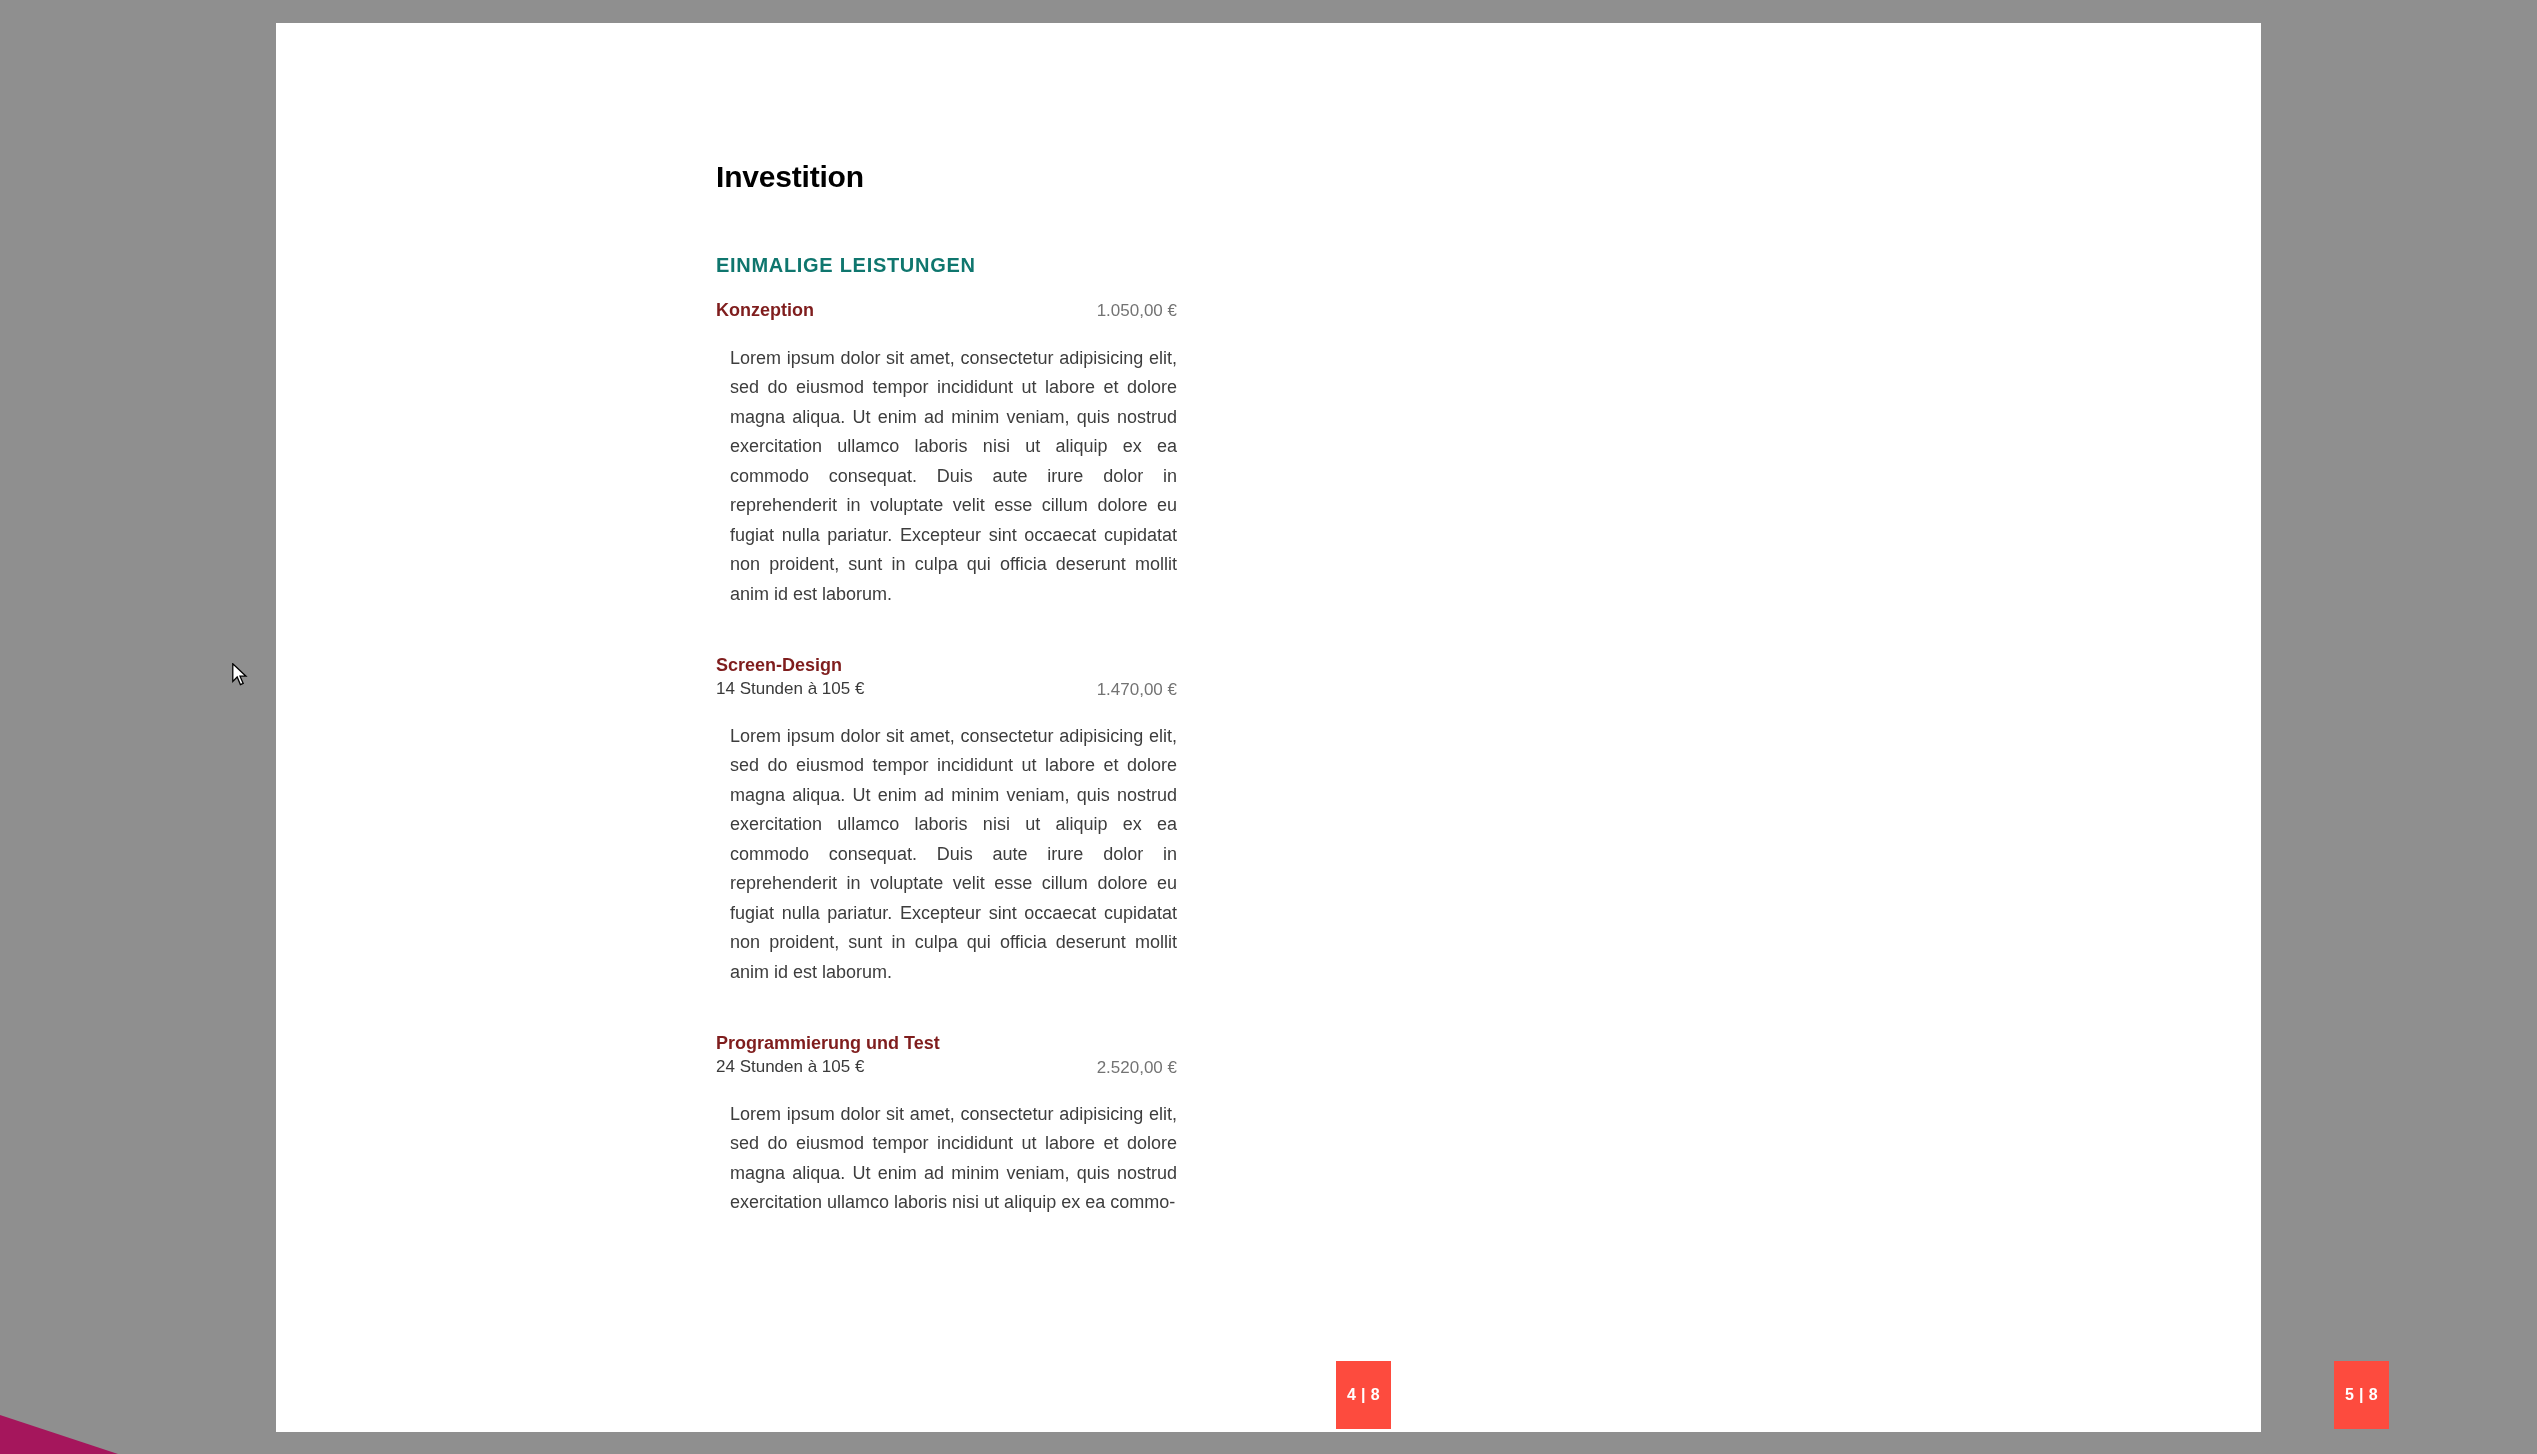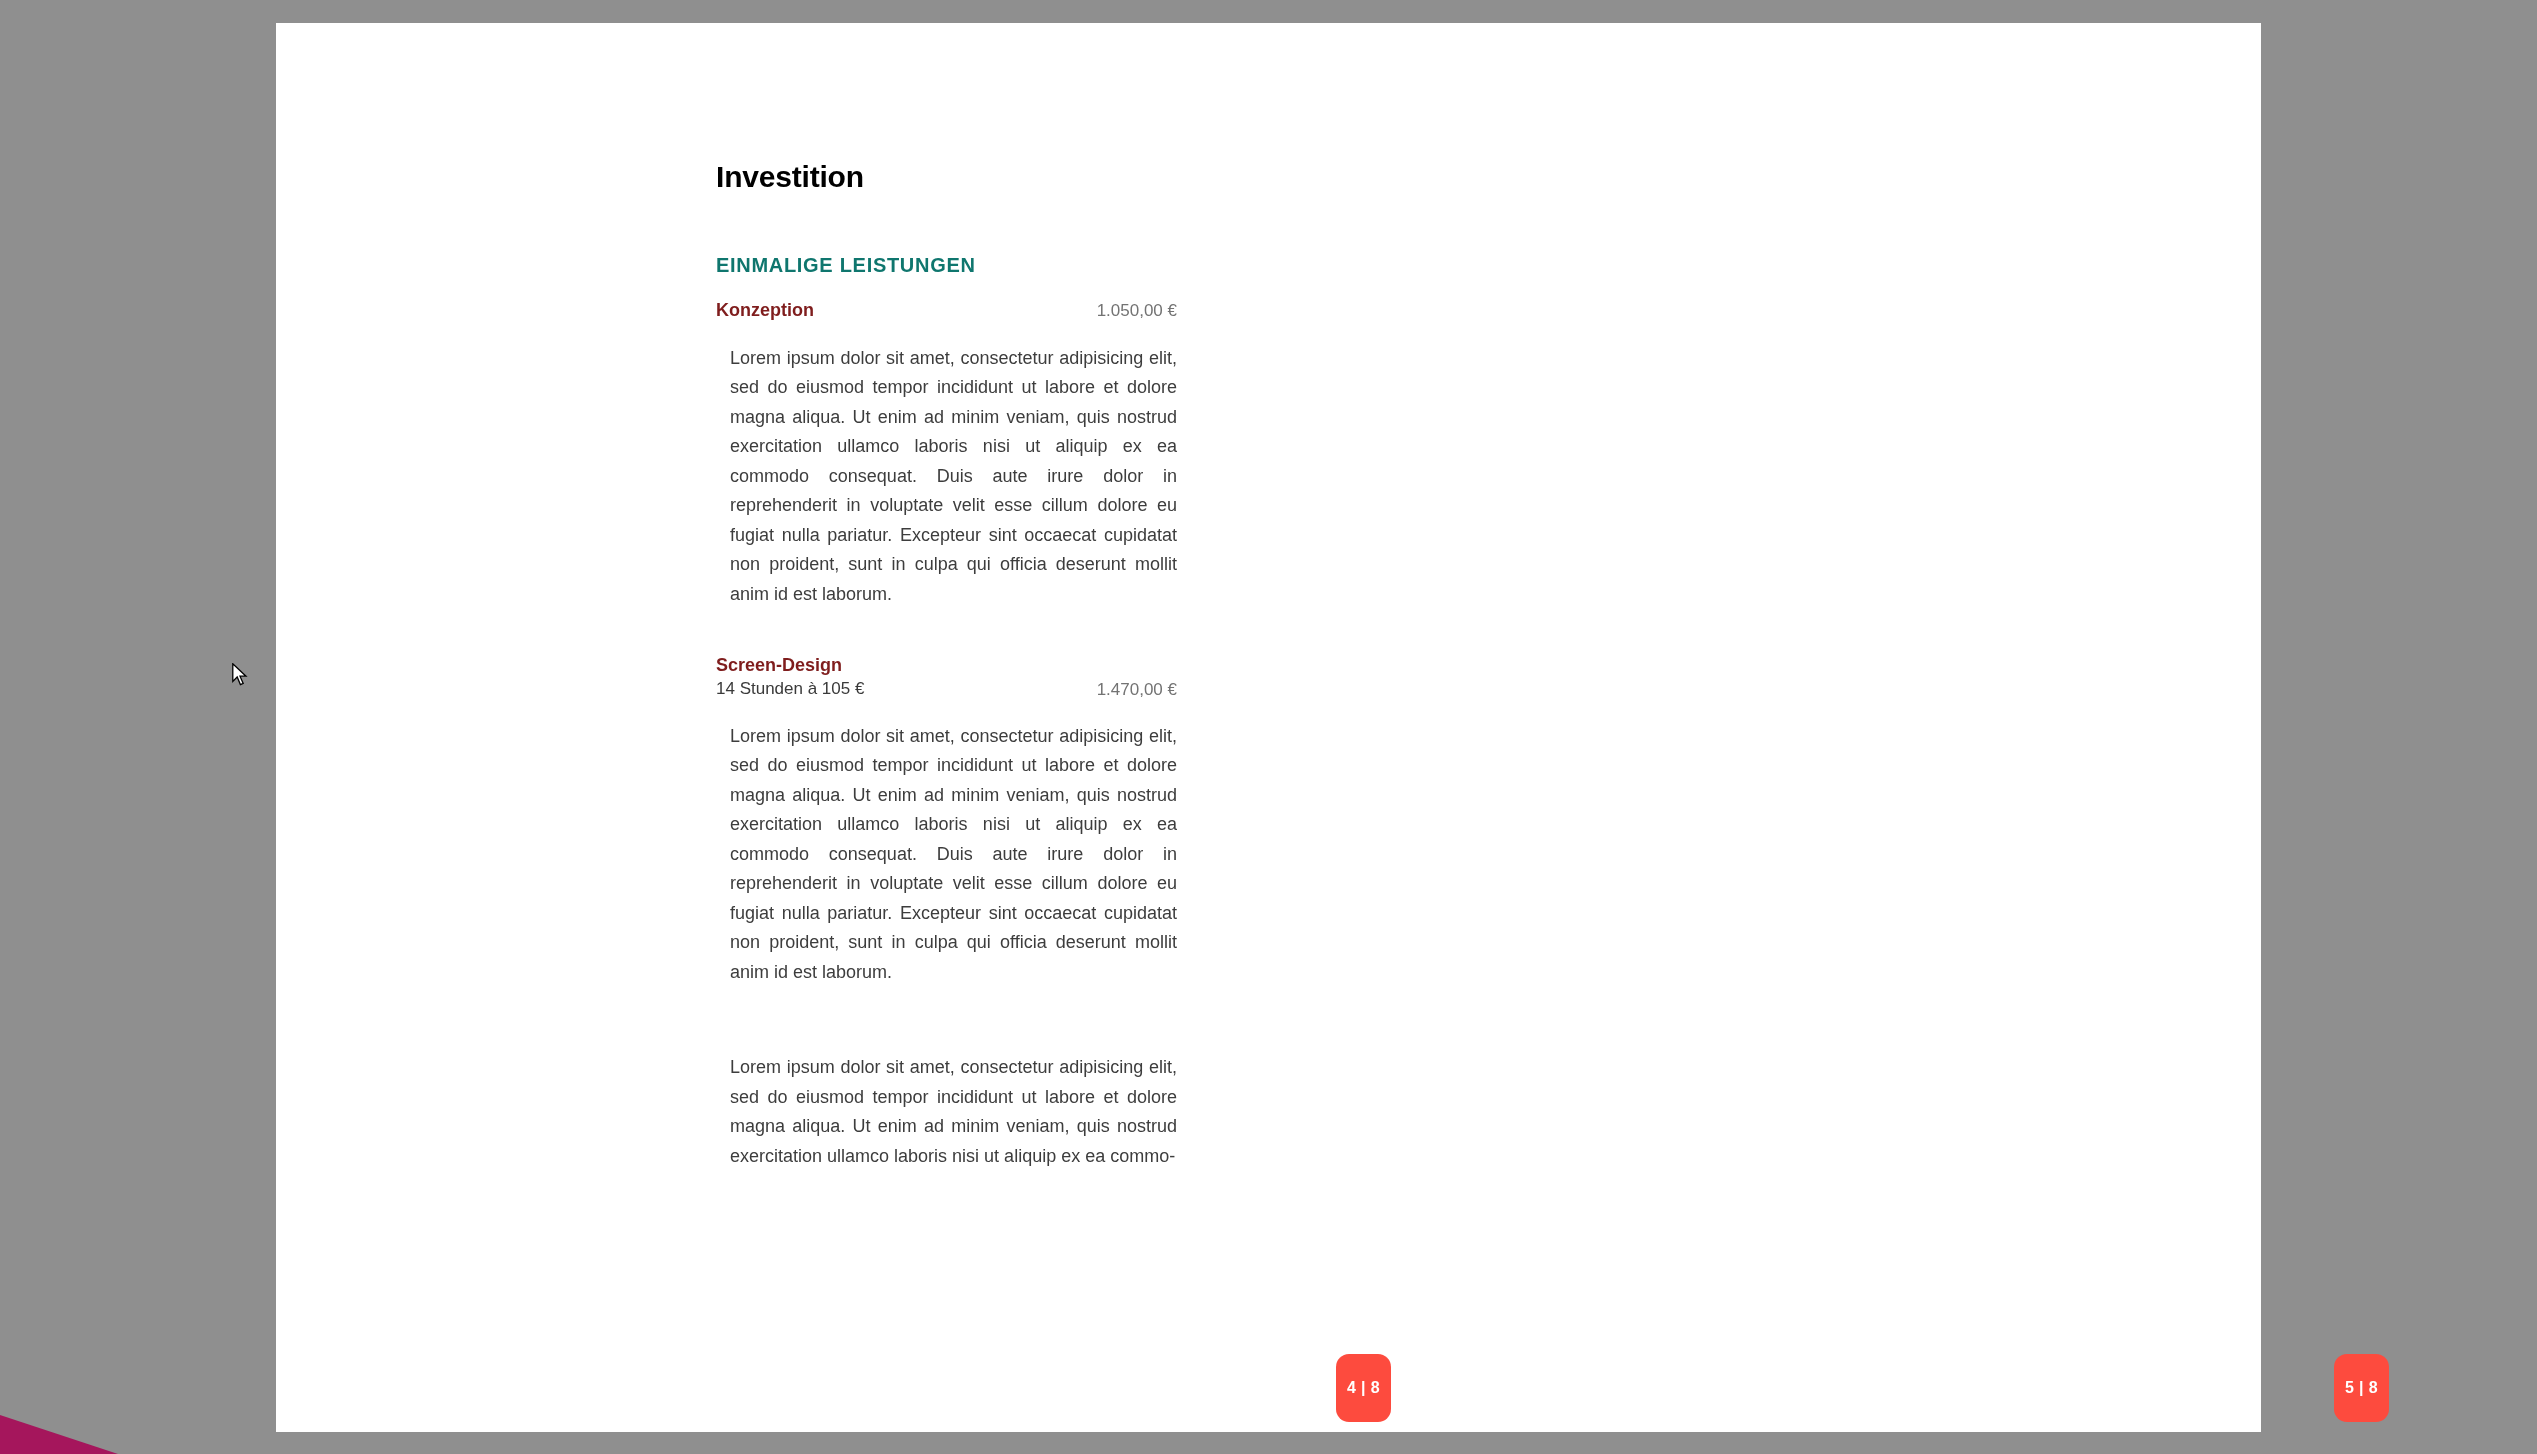--- a/index.html
+++ b/index.html
@@ -37,32 +37,31 @@
     position: absolute;
     top: 0;
     width: 992px;
     height: 1409px;
   }
   .page-left { left: 0; }
   .page-right { left: 992px; }
 
   .page-badge {
     position: absolute;
-    bottom: 10px;
+    bottom: 3px;
     width: 55px;
     height: 68px;
     background: #fd4b3e;
     color: #ffffff;
     font-size: 16px;
     font-weight: bold;
     display: flex;
     align-items: center;
     justify-content: center;
     letter-spacing: 0.4px;
-    border-radius: 13px;
   }
   .badge-left { left: 1060px; }
   .badge-right { left: 2058px; }
 
   .col {
     position: absolute;
     width: 461px;
   }
   .col-left { left: 440px; top: 137px; }
 
@@ -160,20 +159,27 @@
             <div class="item-sub">14 Stunden à 105 €</div>
           </div>
           <div class="item-price">1.470,00 €</div>
         </div>
         <div class="item-body">Lorem ipsum dolor sit amet, consectetur adipisicing elit, sed do eiusmod tempor incididunt ut labore et dolore magna aliqua. Ut enim ad minim veniam, quis nostrud exercitation ullamco laboris nisi ut aliquip ex ea commodo consequat. Duis aute irure dolor in reprehenderit in voluptate velit esse cillum dolore eu fugiat nulla pariatur. Excepteur sint occaecat cupidatat non proident, sunt in culpa qui officia deserunt mollit anim id est laborum.</div>
       </div>
 
       <div class="gap-lg"></div>
 
       <div class="item">
+        <div class="item-head">
+          <div class="item-titles">
+            <div class="item-name">Programmierung und Test</div>
+            <div class="item-sub">24 Stunden à 105 €</div>
+          </div>
+          <div class="item-price">2.520,00 €</div>
+        </div>
         <div class="item-body">Lorem ipsum dolor sit amet, consectetur adipisicing elit, sed do eiusmod tempor incididunt ut labore et dolore magna aliqua. Ut enim ad minim veniam, quis nostrud exercitation ullamco laboris nisi ut aliquip ex ea commo-</div>
       </div>
 
     </div>
   </div>
 
   <div class="page page-right">
     
   </div>
 

